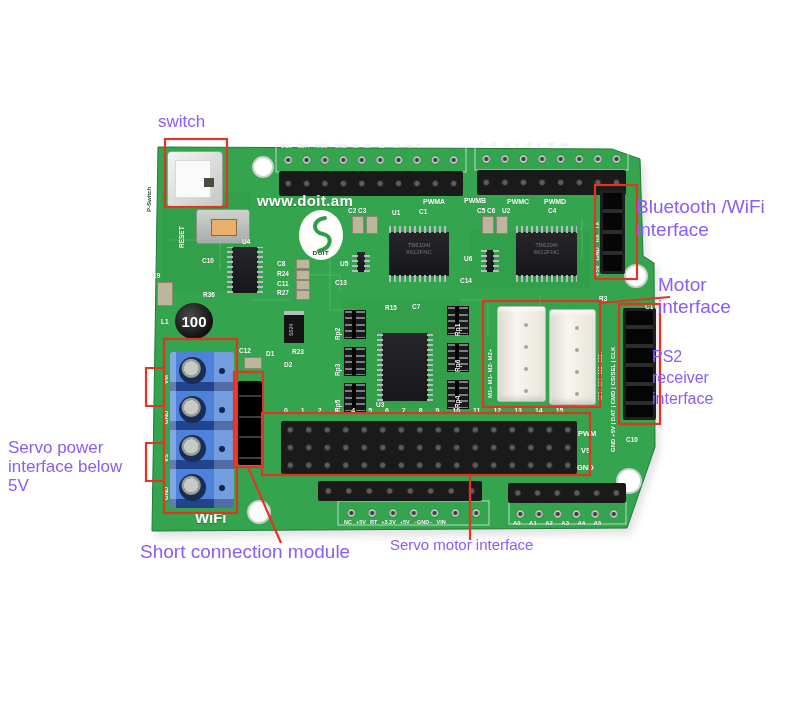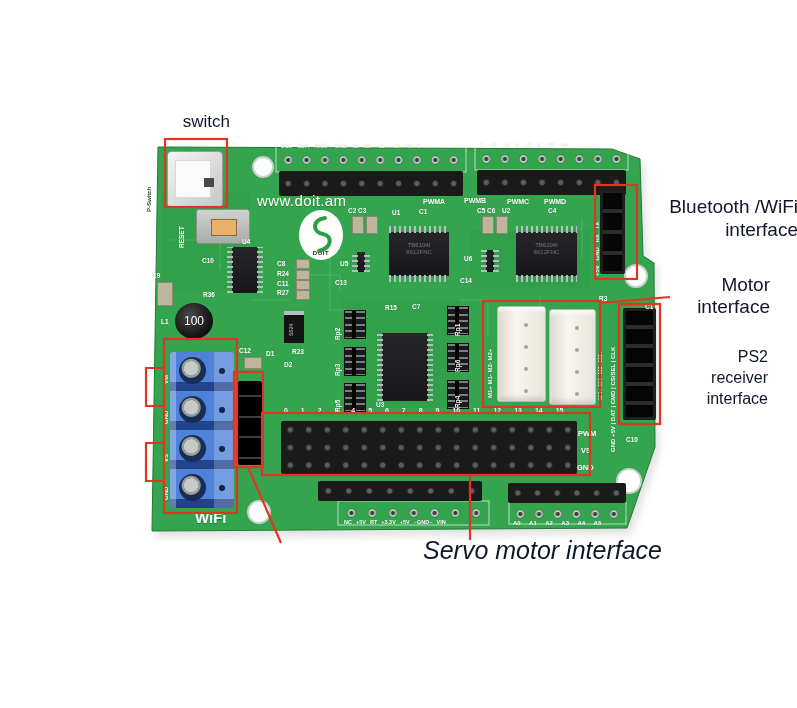--- a/index.html
+++ b/index.html
@@ -9,21 +9,21 @@
   #overlay{z-index:30;pointer-events:none;}
   #board-poly{fill:var(--pcb,#35a44e);stroke:#1f7a36;stroke-width:1;}
   .redbox,.redline{stroke:var(--red,#e23420);fill:none;stroke-width:2.2px;}
   .silkrect{fill:none;stroke:rgba(255,255,255,.65);stroke-width:1;}
   .trace{stroke:#63c478;fill:none;stroke-width:1.2;opacity:.5;}
   .pour{fill:#2e9745;opacity:.35;}
   .hole{fill:#ffffff;stroke:#c7d2ca;stroke-width:2;}
   .silk{position:absolute;color:#fff;font-weight:bold;white-space:nowrap;z-index:20;
     font-size:6.5px;text-shadow:0 0 1px rgba(0,40,10,.35);}
   .vtext{transform:rotate(-90deg);transform-origin:0 0;}
-  .ann{position:absolute;color:#0f172a;text-align:right;white-space:pre-line;z-index:40;}
+  .ann{position:absolute;color:#8b5cf6;text-align:left;white-space:pre-line;z-index:40;}
   .pinrow{position:absolute;background-color:#1a1a1a;border-radius:2px;z-index:10;
     background-image:radial-gradient(circle,#5d5d5d 2px,#2b2b2b 3px,rgba(0,0,0,0) 3.8px);}
   .holes{position:absolute;z-index:10;
     background-image:radial-gradient(circle,#39423c 1.6px,#ccd5cd 2.7px,#a9b6ad 3.6px,rgba(20,60,30,.3) 4.3px,rgba(0,0,0,0) 5px);}
   .socket{position:absolute;background-color:#141414;border-radius:2px;z-index:10;
     box-shadow:inset 0 0 0 3px #1f1f1f;}
   #bt-header{background-image:repeating-linear-gradient(180deg,#2c2c2c 0 2px,#060606 2px 19px,#2c2c2c 19px 21px);}
   #ps2-header{background-image:repeating-linear-gradient(180deg,#2c2c2c 0 2px,#050505 2px 17px,#2c2c2c 17px 19px);}
   .chip{position:absolute;z-index:10;color:#70767c;text-align:center;white-space:pre-line;}
   .chip-h{background-image:repeating-linear-gradient(90deg,#b9bdc2 0 2px,rgba(0,0,0,0) 2px 5px),
@@ -56,29 +56,29 @@
     background-color:#101010;
     background-image:repeating-linear-gradient(180deg,#000 0 13px,#3c3c3c 13px 15px,#000 15px 20.5px);}
   #switch-btn{position:absolute;left:167px;top:151px;width:54px;height:55px;z-index:10;border:1px solid #9a9a9a;border-radius:4px;
     background:linear-gradient(135deg,#f4f4f4,#c6c6c6);}
   #switch-btn .face{position:absolute;left:7px;top:8px;width:34px;height:36px;background:#fafafa;border:1px solid #d8d8d8;}
   #switch-btn .notch{position:absolute;left:36px;top:26px;width:10px;height:9px;background:#4a4a42;}
   #reset-btn{position:absolute;left:196px;top:209px;width:52px;height:33px;z-index:10;border-radius:3px;
     background:linear-gradient(#cfd3cf,#a8aca8);border:1px solid #8a8e8a;}
   #reset-btn .plunger{position:absolute;left:14px;top:9px;width:24px;height:15px;background:#e8b06a;border:1px solid #8a6a3a;}
   #l1{position:absolute;left:175px;top:303px;width:38px;height:36px;z-index:10;border-radius:50%;
-    background:radial-gradient(circle at 40% 35%,#4a4a4a,#101010 70%);color:#fff;font-weight:normal;font-size:12px;
+    background:radial-gradient(circle at 40% 35%,#4a4a4a,#101010 70%);color:#fff;font-weight:bold;font-size:15px;
     display:flex;align-items:center;justify-content:center;}
   #ss24{position:absolute;left:284px;top:311px;width:20px;height:28px;z-index:10;background:#141414;
     border-top:4px solid #b9bdc2;}
   #logo{position:absolute;left:299px;top:210px;width:44px;height:50px;z-index:12;border-radius:50%;background:#fdfdfb;
     display:flex;align-items:flex-end;justify-content:center;}
   #logo .logo-word{font-size:6px;font-weight:bold;color:#14381f;margin-bottom:4px;letter-spacing:.5px;}
   #logo svg{position:absolute;left:0;top:0;}
-  .brand{position:absolute;left:257px;top:192px;z-index:20;color:#fff;font-weight:normal;font-size:15px;
+  .brand{position:absolute;left:257px;top:192px;z-index:20;color:#fff;font-weight:bold;font-size:15px;
     letter-spacing:.4px;text-shadow:0 1px 1px rgba(0,40,10,.35);white-space:nowrap;}
   .boardname{position:absolute;left:249px;top:477px;z-index:20;color:#fff;font-weight:bold;font-size:13px;
     line-height:15px;white-space:pre-line;text-shadow:0 1px 1px rgba(0,40,10,.35);}
   .drive{position:absolute;left:195px;top:509px;z-index:20;color:#fff;font-weight:bold;font-size:15px;
     text-shadow:0 1px 1px rgba(0,40,10,.35);}
 </style>
 </head>
 <body>
 
 <div id="canvas">
@@ -284,15 +284,19 @@
   </svg>
 
   <div class="ann" style="left:158px;top:112px;width:72px;font-size:17px;">switch</div>
   <div class="ann" style="left:636px;top:195px;width:162px;font-size:19px;line-height:23px;">Bluetooth /WiFi
 interface</div>
   <div class="ann" style="left:658px;top:274px;width:112px;font-size:19px;line-height:22px;">Motor
 interface</div>
   <div class="ann" style="left:652px;top:346px;width:116px;font-size:16px;line-height:21px;">PS2
 receiver
 interface</div>
-  <div class="ann" style="left:390px;top:536px;width:272px;font-size:25px;font-style:italic;">Servo motor interface</div>
+  <div class="ann" style="left:8px;top:438px;width:160px;font-size:17px;line-height:19px;">Servo power
+interface below
+5V</div>
+  <div class="ann" style="left:140px;top:541px;width:244px;font-size:19px;">Short connection module</div>
+  <div class="ann" style="left:390px;top:536px;width:272px;font-size:15px;">Servo motor interface</div>
 
 </div>
 
 </body></html>

